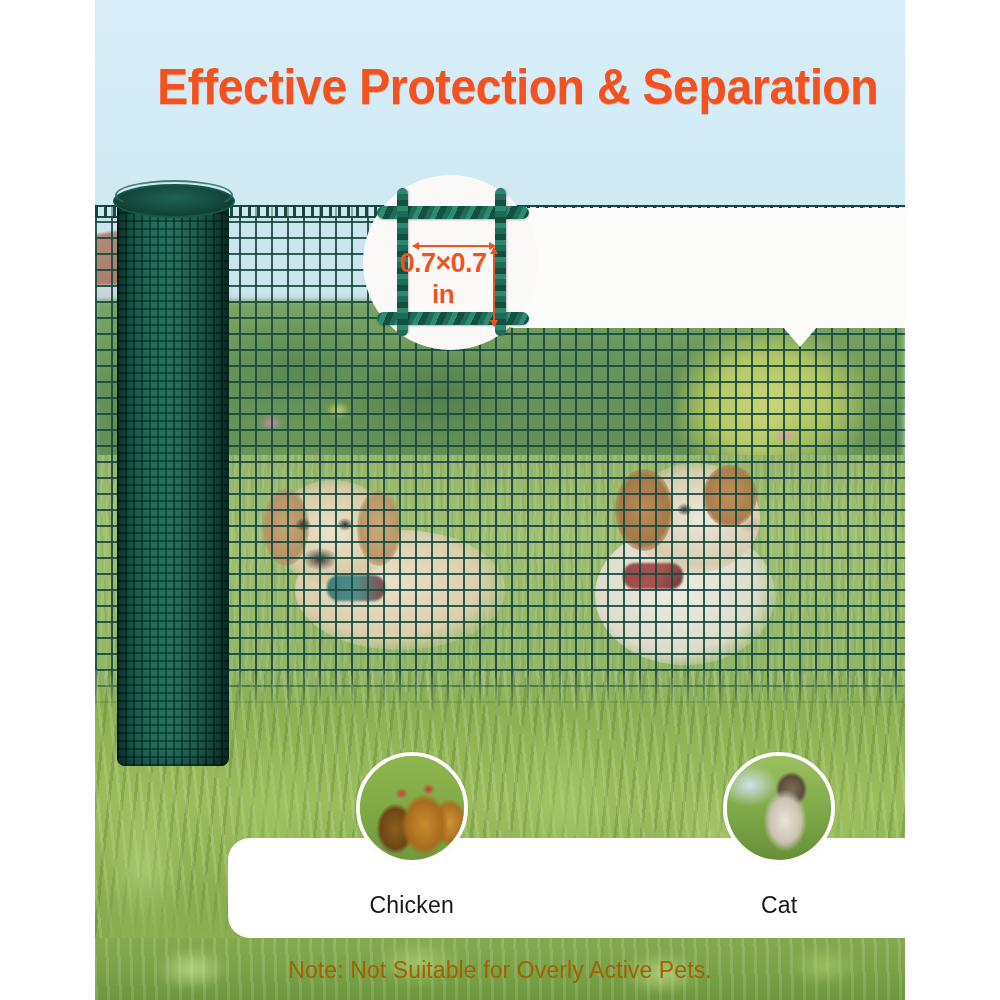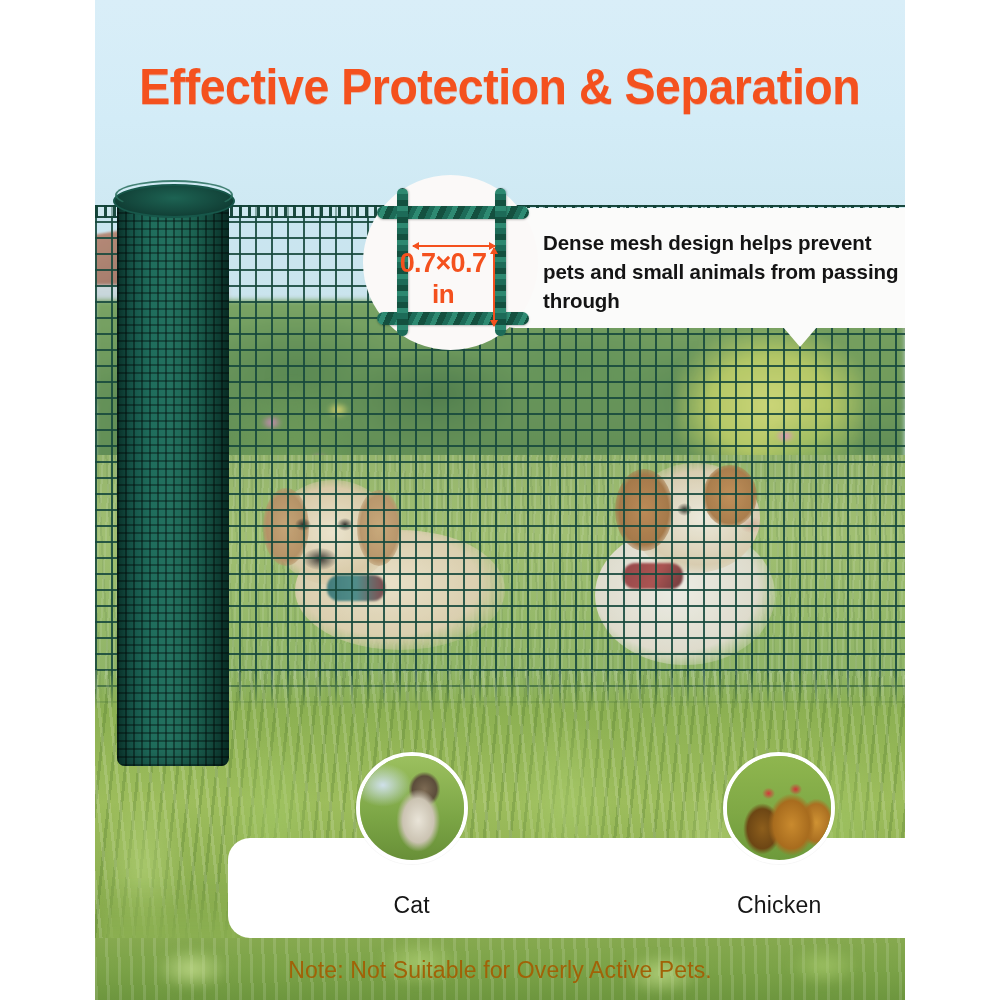--- a/index.html
+++ b/index.html
@@ -225,21 +225,21 @@
     position: absolute;
     left: 10px; bottom: 0px; width: 140px; height: 120px;
     background: linear-gradient(180deg, rgba(140,176,82,0) 0%, rgba(140,176,82,.8) 45%, #8cb052 100%);
     filter: blur(2px);
   }
 
   
   .title-bar {
     position: absolute;
     left: 0; top: 58px; width: 100%;
-    text-align: center;
+    text-align: right;
   }
   .title {
     display: inline-block;
     color: #f4511e;
     font-family: "Liberation Sans Narrow", "Liberation Sans", sans-serif;
     font-size: 50px;
     font-weight: bold;
     letter-spacing: -0.5px;
     transform: scaleX(.93);
     text-shadow: 0 1px 0 rgba(244,81,30,.35);
@@ -516,39 +516,38 @@
       <div class="lens-wire-v rgt"></div>
     </div>
 
     <div class="dim-h"></div>
     <div class="dim-v"></div>
     <div class="dim-label">
       <span>0.7×0.7</span>
       <span class="unit">in</span>
     </div>
 
-    <div class="callout-text">Dense mesh design helps prevent pets and small animals from passing through</div>
 
     <div class="animal-card"></div>
     <div class="animal-row">
+
+      <div class="animal-item">
+        <div class="animal-circle">
+          <div class="ph ph-chicken"></div>
+        </div>
+        <div class="animal-label">Chicken</div>
+      </div>
 
       <div class="animal-item">
         <div class="animal-circle">
           <div class="ph ph-cat"></div>
         </div>
         <div class="animal-label">Cat</div>
       </div>
 
-      <div class="animal-item">
-        <div class="animal-circle">
-          <div class="ph ph-chicken"></div>
-        </div>
-        <div class="animal-label">Chicken</div>
-      </div>
-
 
 
     </div>
 
     <div class="note-strip"></div>
     <div class="note-strip-blur"></div>
     <div class="note-text">Note: Not Suitable for Overly Active Pets.</div>
 
   </div>
 </div>

